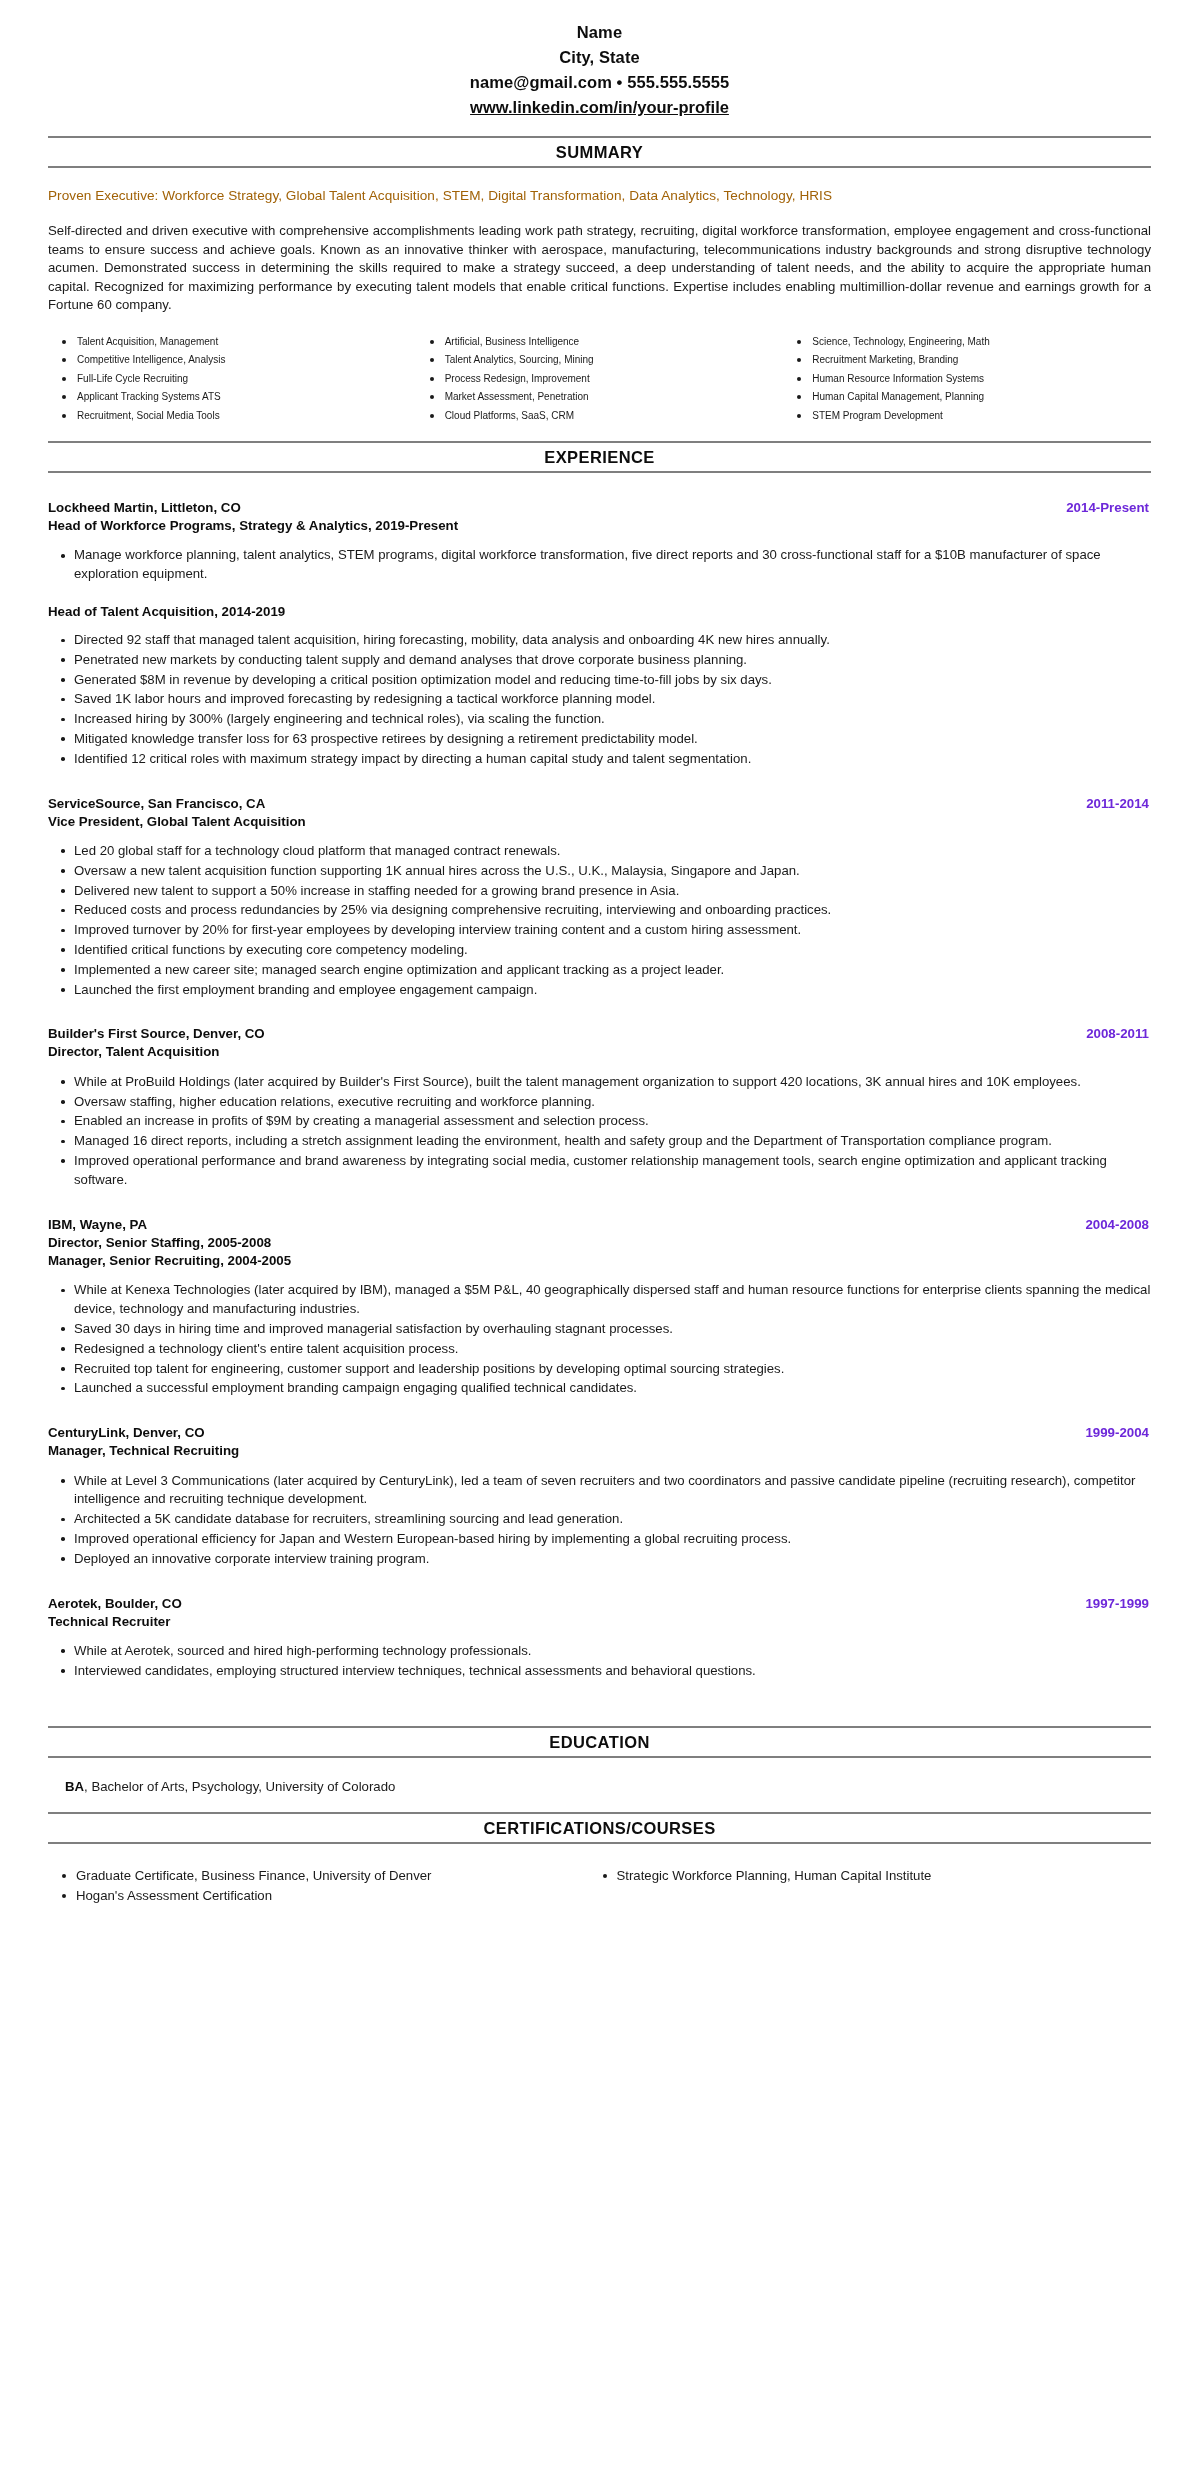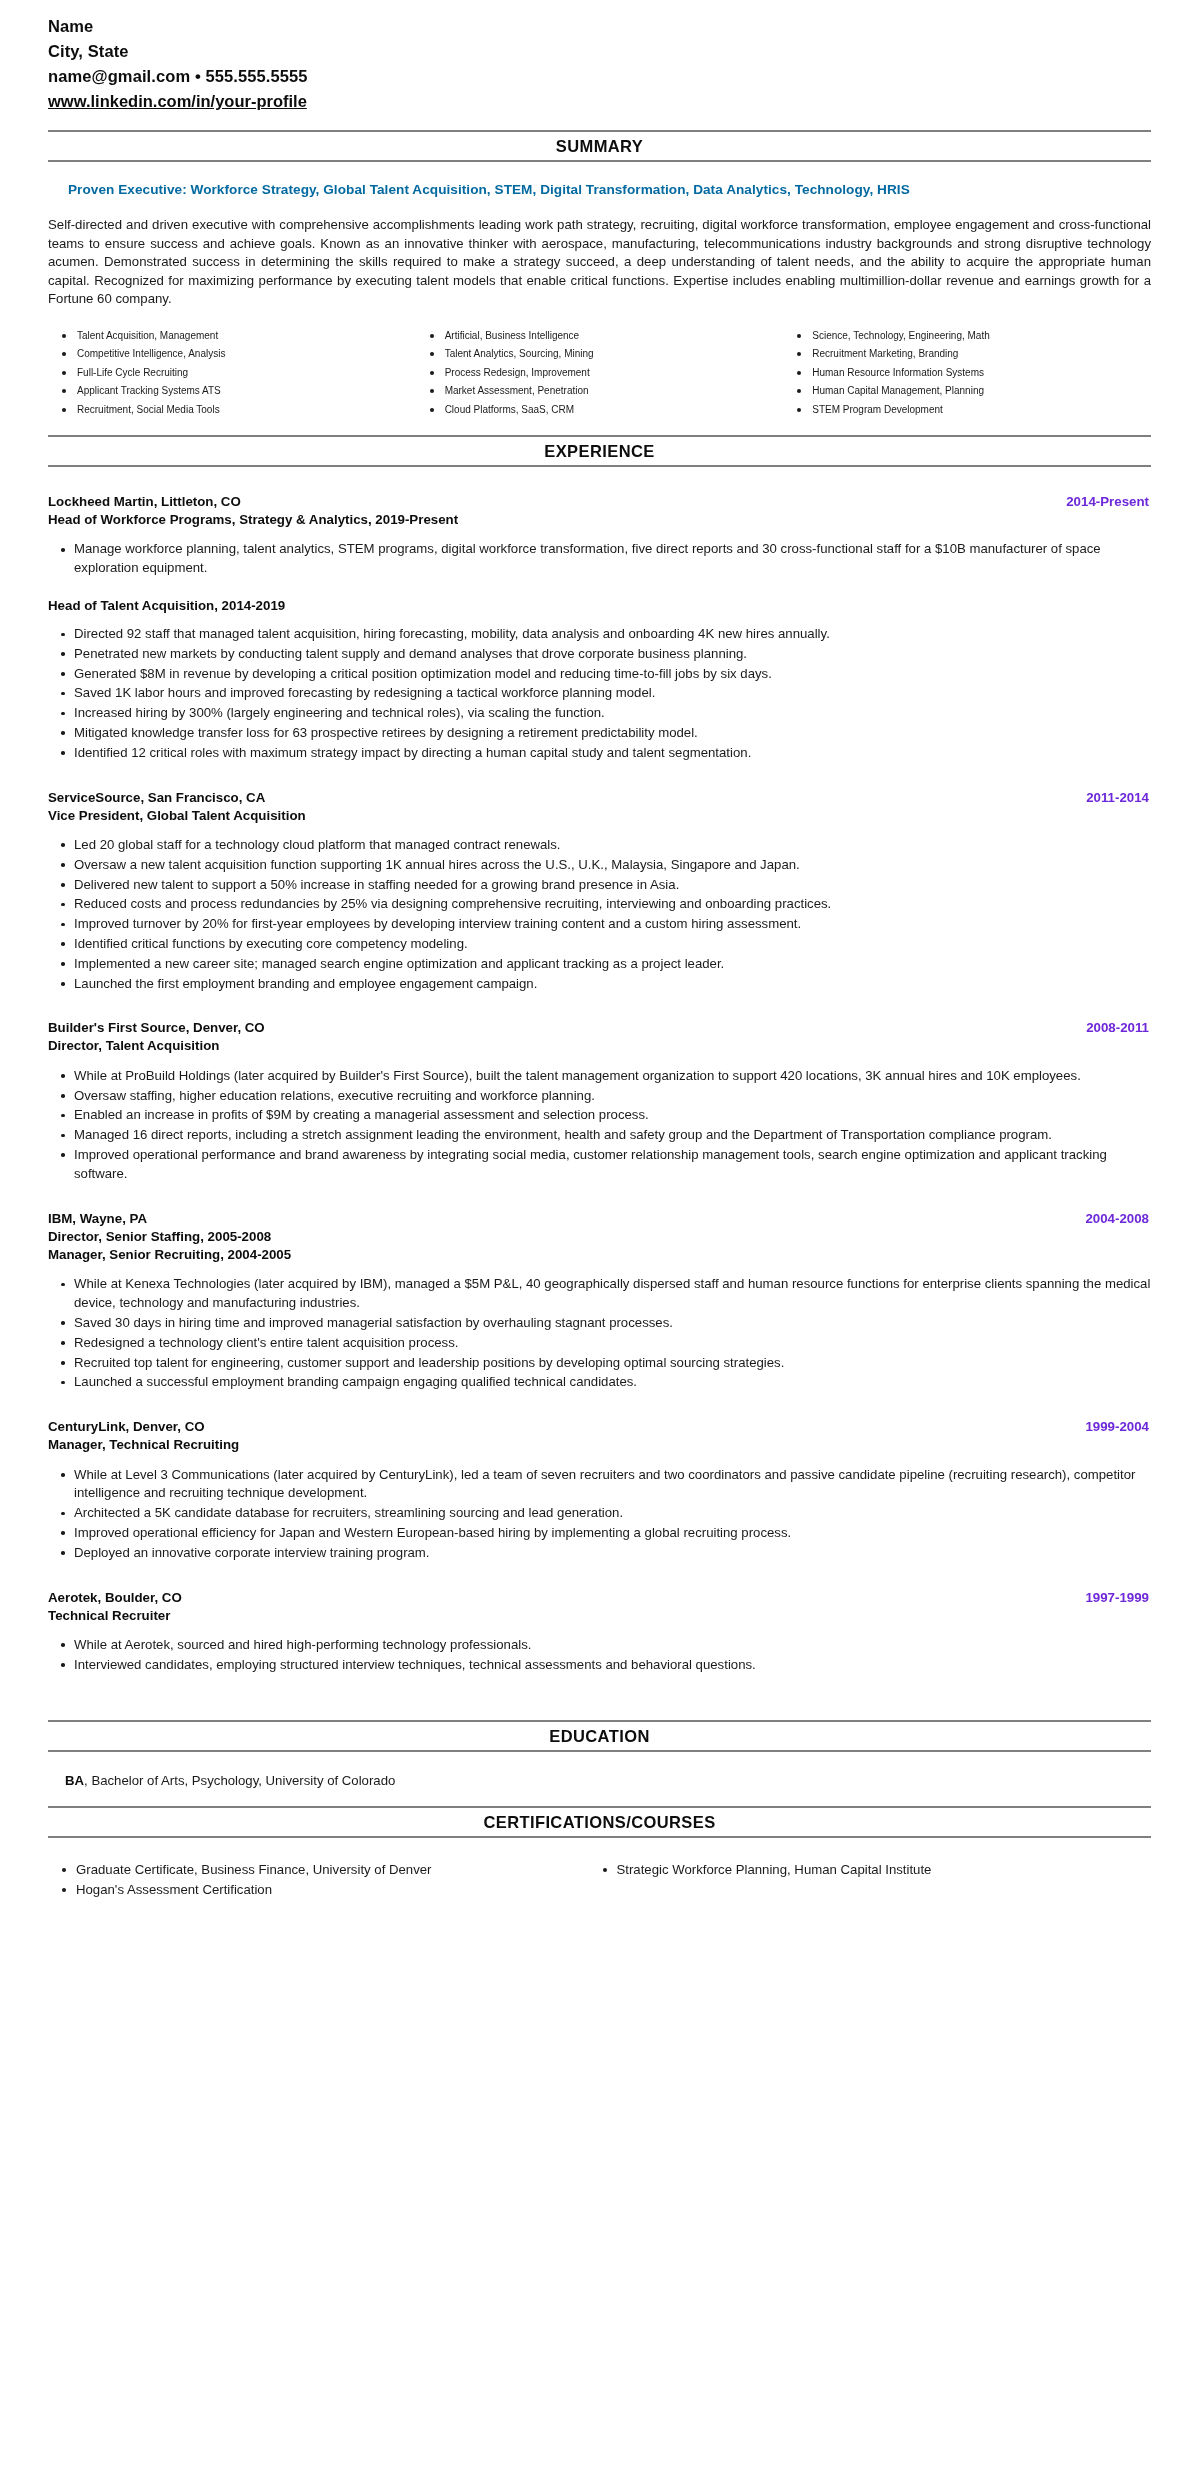--- a/index.html
+++ b/index.html
@@ -15,21 +15,21 @@
     width: 1199px;
     min-height: 2475px;
     margin: 0 auto;
     background: #ffffff;
     box-sizing: border-box;
     padding: 14px 48px 20px 48px;
     position: relative;
   }
 
   
-  .header { text-align: left; }
+  .header { text-align: center; margin-top: 6px; }
   .header .line {
     font-weight: bold;
     font-size: 16.5px;
     line-height: 25px;
     letter-spacing: 0.1px;
     color: #0d0d0d;
   }
   .header .link {
     font-weight: bold;
     font-size: 16.5px;
@@ -60,27 +60,26 @@
 
   
   .body-text {
     font-size: 13.2px;
     line-height: 18.6px;
     color: #1a1a1a;
     text-align: justify;
   }
 
   .tagline {
-    font-weight: bold;
+    font-weight: normal;
     font-size: 13.6px;
     line-height: 18px;
     margin-top: 19px;
-    color: #0369a1;
+    color: #a16207;
     letter-spacing: 0.05px;
-    margin-left: 20px;
   }
 
   .summary-para { margin-top: 17px; }
 
   
   .skills {
     display: flex;
     margin-top: 18px;
     gap: 0;
   }

